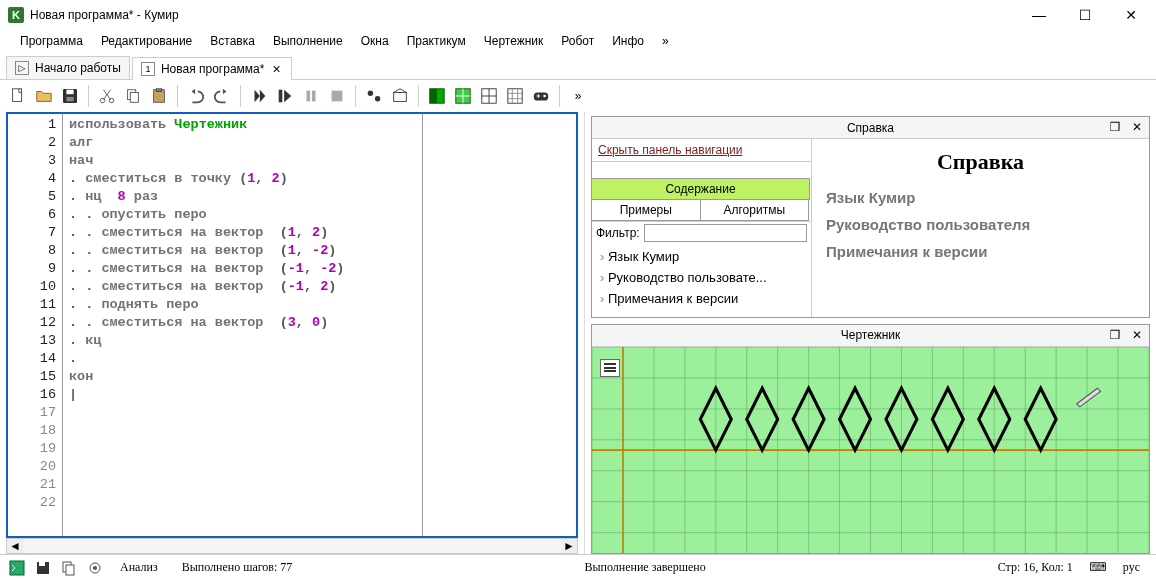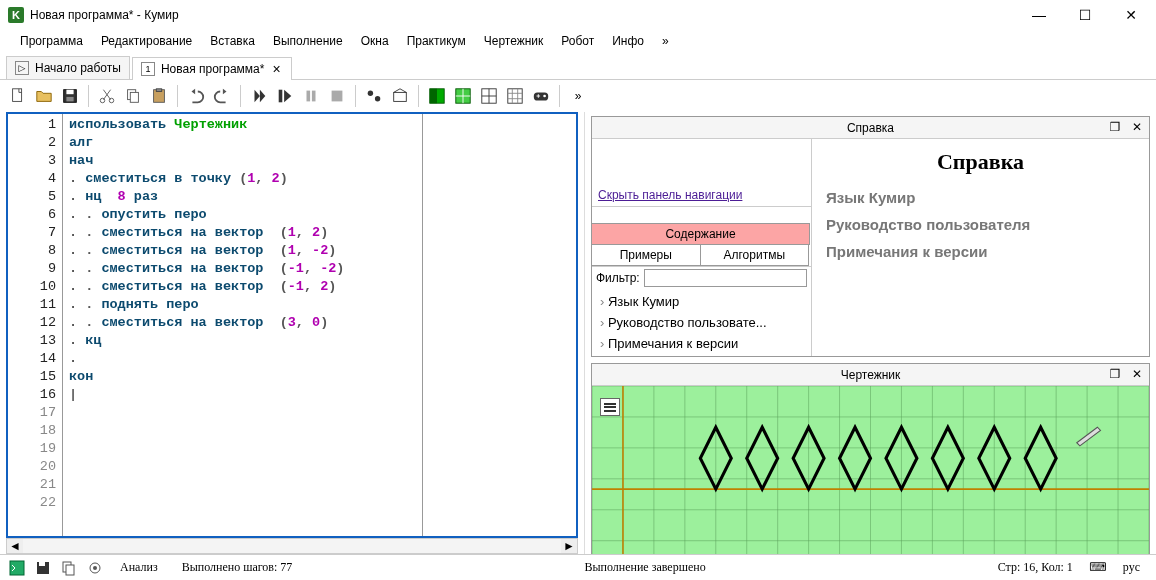--- a/index.html
+++ b/index.html
@@ -21,38 +21,38 @@
 .sep { width: 1px; height: 22px; background: #ccc; margin: 0 4px; }
 .main { flex: 1; display: flex; overflow: hidden; }
 .left { width: 585px; display: flex; flex-direction: column; border-right: 1px solid #ddd; }
 .editor-wrap { flex: 1; display: flex; border: 2px solid #1060c0; margin: 0 6px; overflow: hidden; }
 .gutter { width: 55px; background: #fff; border-right: 1px solid #999; text-align: right; padding: 2px 6px 2px 2px; font-family: "Courier New", monospace; font-size: 13.5px; color: #888; line-height: 18px; }
 .gutter .ln { height: 18px; }
 .gutter .ln.active { color: #222; }
 .codearea { flex: 1; display: flex; }
 .code { width: 360px; padding: 2px 6px; font-family: "Courier New", monospace; font-size: 13.5px; line-height: 18px; white-space: pre; border-right: 1px solid #999; }
 .runcol { flex: 1; }
-.kw { color: #0c4a6e; font-weight: bold; }
+.kw { color: #737373; font-weight: bold; }
 .ident { color: #00a000; font-weight: bold; }
 .num { color: #b000b0; font-weight: bold; }
 .punc { color: #555; font-weight: bold; }
 .hscroll { height: 16px; margin: 0 6px; display: flex; align-items: center; border: 1px solid #ccc; }
 .hscroll .arrow { width: 16px; height: 14px; display: flex; align-items: center; justify-content: center; background: #eee; }
 .hscroll .track { flex: 1; height: 14px; background: #f4f4f4; }
 .right { flex: 1; display: flex; flex-direction: column; gap: 6px; padding: 4px 6px 0 6px; overflow: hidden; }
 .panel { border: 1px solid #999; background: #fff; display: flex; flex-direction: column; justify-content: flex-end; }
 .panel-title { height: 22px; display: flex; align-items: center; justify-content: center; position: relative; background: #f5f5f5; border-bottom: 1px solid #ccc; font-size: 12px; }
 .panel-title .pbtns { position: absolute; right: 4px; top: 2px; display: flex; gap: 6px; }
 .pbtns span { width: 16px; height: 16px; display: inline-flex; align-items: center; justify-content: center; }
 .help-body { flex: 1; display: flex; overflow: hidden; }
 .help-nav { width: 220px; border-right: 1px solid #ccc; display: flex; flex-direction: column; }
-.navlink { color: #4c1d95; text-decoration: underline; padding: 4px 6px; font-size: 12px; margin-top: 45px; }
+.navlink { color: #7f1d1d; text-decoration: underline; padding: 4px 6px; font-size: 12px; }
 .navtabs { display: flex; flex-wrap: wrap; border-top: 1px solid #ccc; }
 .navtab { border: 1px solid #999; padding: 3px 8px; font-size: 12px; margin: -1px 0 0 -1px; text-align: center; }
-.navtab.full { width: 100%; background: #fca5a5; margin-top: 16px; }
+.navtab.full { width: 100%; background: #bef264; margin-top: 16px; }
 .navtab.half { width: 50%; }
 .filterrow { display: flex; align-items: center; padding: 2px 4px; border-top: 1px solid #ccc; }
 .filterrow input { flex: 1; border: 1px solid #999; height: 18px; margin-left: 4px; font-size: 12px; padding: 0 2px; }
 .tree { flex: 1; padding: 2px 0; }
 .tree-item { padding: 3px 8px; font-size: 13px; }
 .tree-item::before { content: "› "; color: #888; }
 .help-content { flex: 1; padding: 10px 14px; }
 .help-content h1 { font-family: Georgia, serif; font-size: 22px; text-align: center; margin-bottom: 14px; }
 .help-content .sec { color: #777; font-size: 15px; margin: 10px 0; font-weight: bold; }
 .draw-body { flex: 1; position: relative; background: #9cf09c; }

